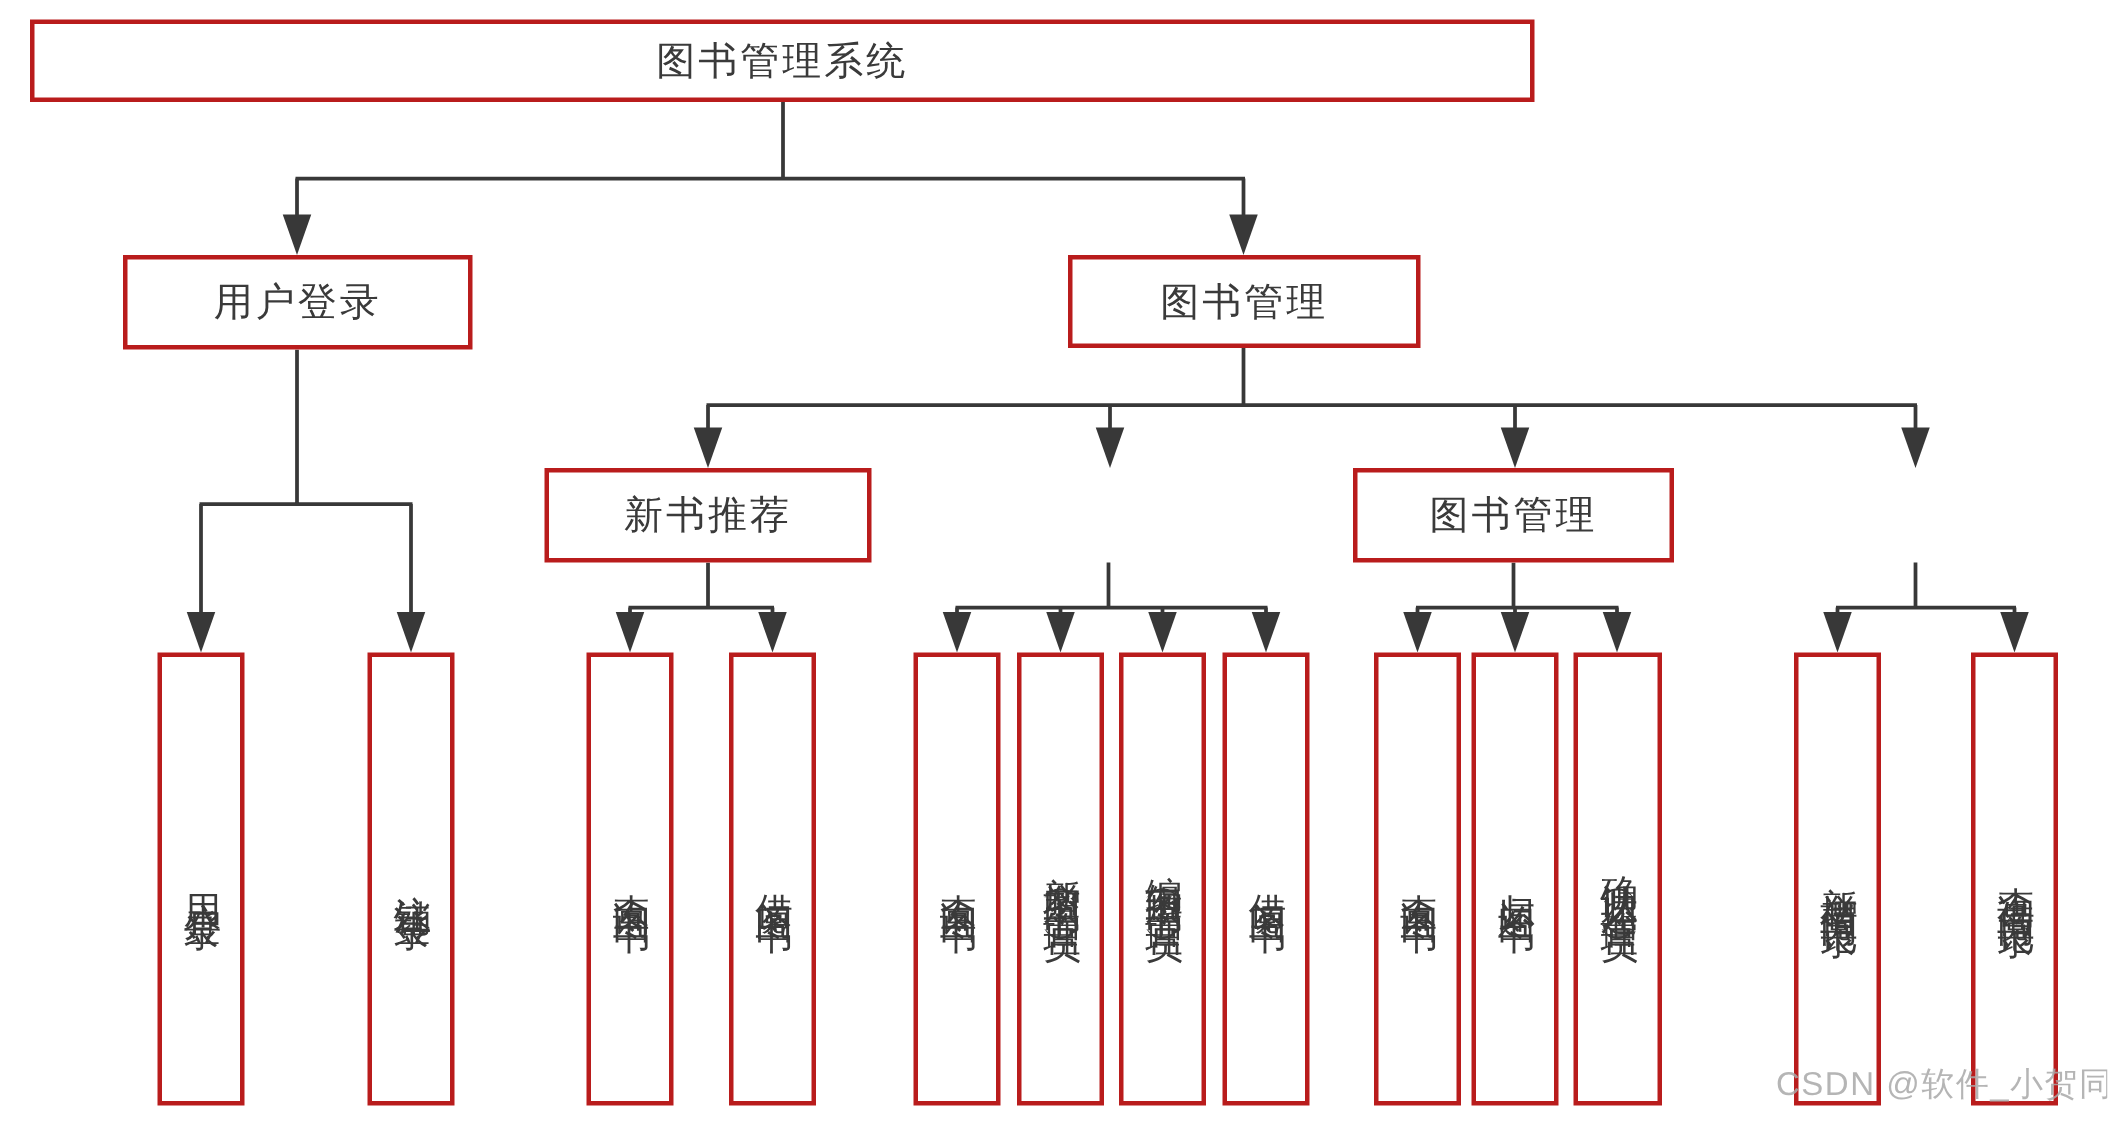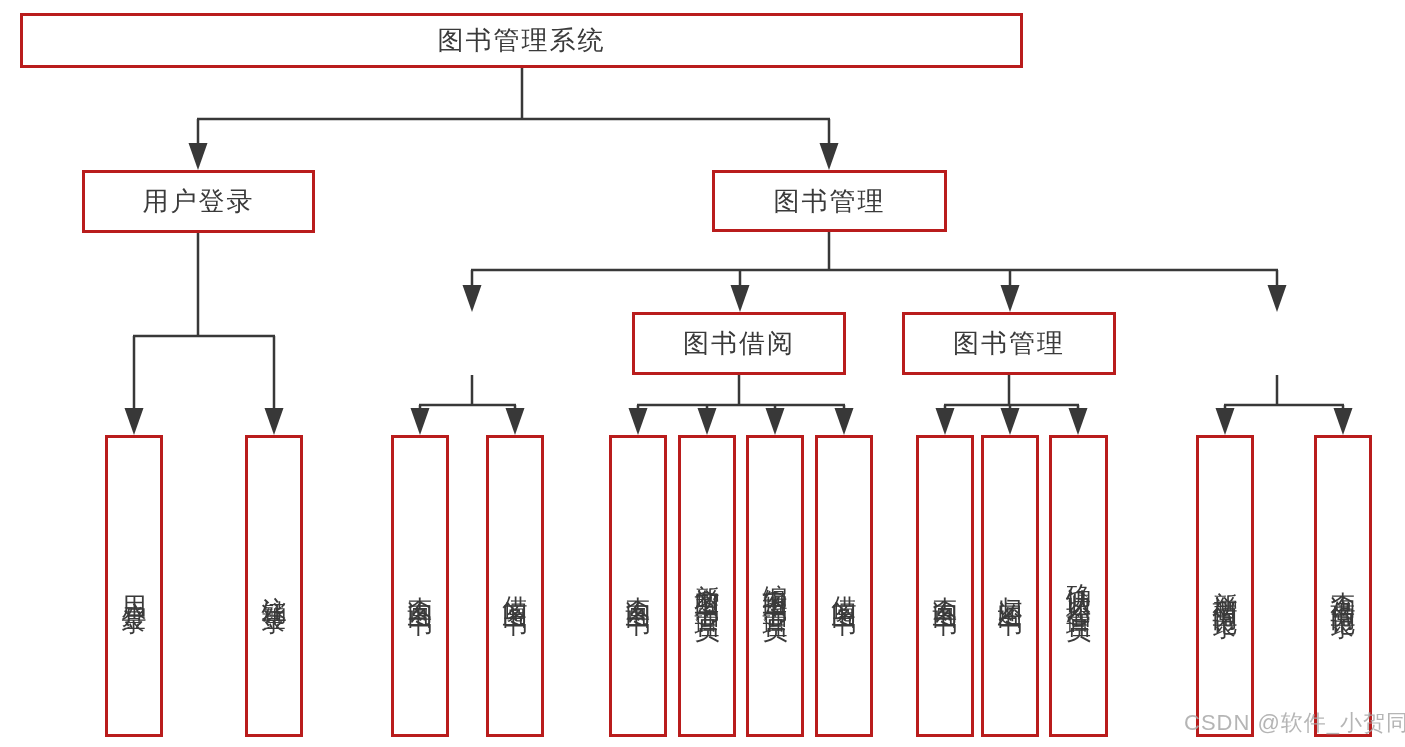--- a/index.html
+++ b/index.html
@@ -93,21 +93,21 @@
       <polygon points="1215.5,408 1234.5,408 1225,435"></polygon>
       <polygon points="1333.5,408 1352.5,408 1343,435"></polygon>
     </g>
   </svg>
 
   <div class="node h-node" style="left:20px;top:13px;width:1003px;height:55px">图书管理系统</div>
 
   <div class="node h-node" style="left:82px;top:170px;width:233px;height:63px">用户登录</div>
   <div class="node h-node" style="left:712px;top:170px;width:235px;height:62px">图书管理</div>
 
-  <div class="node h-node" style="left:632px;top:312px;width:214px;height:63px">图书借阅</div>
+  <div class="node h-node" style="left:363px;top:312px;width:218px;height:63px">新书推荐</div>
   <div class="node h-node" style="left:902px;top:312px;width:214px;height:63px">图书管理</div>
 
   <div class="node v-node" style="left:105px;top:435px;width:58px;height:302px">用户登录</div>
   <div class="node v-node" style="left:245px;top:435px;width:58px;height:302px">注销登录</div>
 
   <div class="node v-node" style="left:391px;top:435px;width:58px;height:302px">查询图书</div>
   <div class="node v-node" style="left:486px;top:435px;width:58px;height:302px">借阅图书</div>
 
   <div class="node v-node" style="left:609px;top:435px;width:58px;height:302px">查询图书</div>
   <div class="node v-node" style="left:678px;top:435px;width:58px;height:302px">新增图书（管理员）</div>

